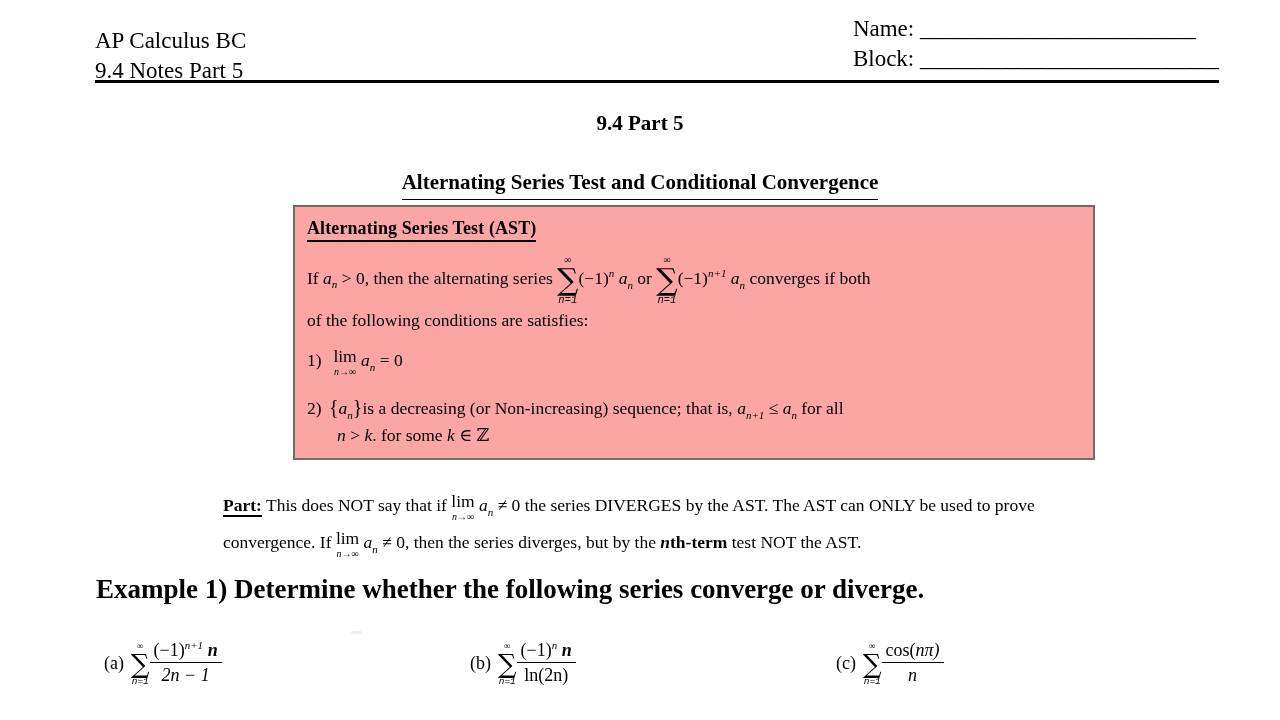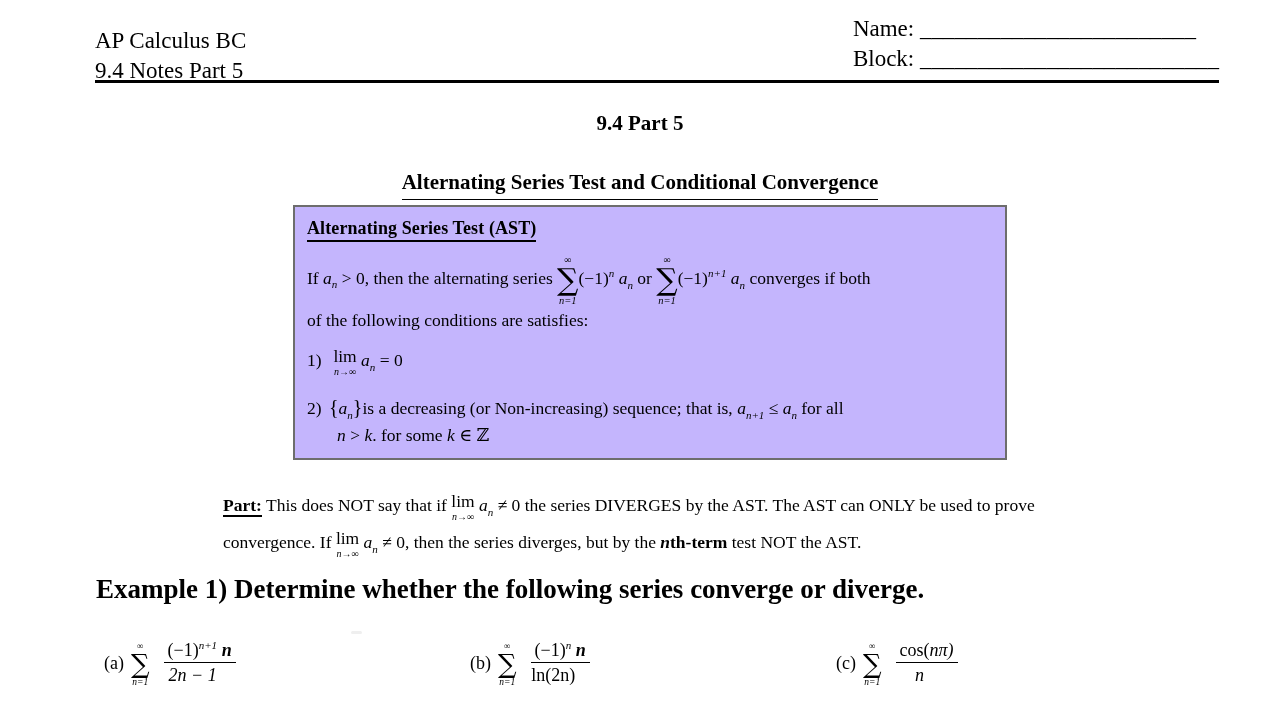--- a/index.html
+++ b/index.html
@@ -72,25 +72,25 @@
     border-bottom: 1px solid #000;
     padding-bottom: 1px;
     margin-top: 28px;
   }
 
   
   #ast-box {
     position: absolute;
     left: 293px;
     top: 205px;
-    width: 714px;
+    width: 802px;
     height: 255px;
     border: 2px solid #6d6d6d;
     box-sizing: border-box;
-    background: #c4b5fd;
+    background: #fca5a5;
   }
   #ast-inner {
     padding: 10px 12px 0 12px;
     font-size: 17.5px;
     line-height: 1.28;
   }
   #ast-heading {
     font-weight: bold;
     font-size: 18px;
     letter-spacing: .1px;
@@ -176,38 +176,38 @@
     font-size: 30px;
     line-height: 30px;
     font-family: "DejaVu Serif", "Liberation Serif", serif;
   }
   .sum .lim-bot {
     display: block;
     font-size: 10.5px;
     line-height: 11px;
     height: 11px;
     font-style: italic;
+    font-family: Liberation Mono, monospace;
   }
   .sum-sm .sig { font-size: 26px; line-height: 26px; }
   .sum-sm .lim-top { font-size: 9px; line-height: 9px; height: 9px; }
   .sum-sm .lim-bot { font-size: 9.5px; line-height: 10px; height: 10px; }
 
   .frac {
     display: inline-block;
     vertical-align: middle;
     text-align: center;
     line-height: 1.18;
     position: relative;
     top: 0px;
   }
   .frac .num {
     display: block;
     padding: 0 4px 1px 4px;
     border-bottom: 1.3px solid #000;
-    margin-left: 14px;
   }
   .frac .den {
     display: block;
     padding: 2px 4px 0 4px;
   }
 
   sup.exp { font-size: 11px; font-style: italic; vertical-align: super; line-height: 0; }
   sub.sb  { font-size: 11px; font-style: italic; vertical-align: sub; line-height: 0; }
 
   .limop {

